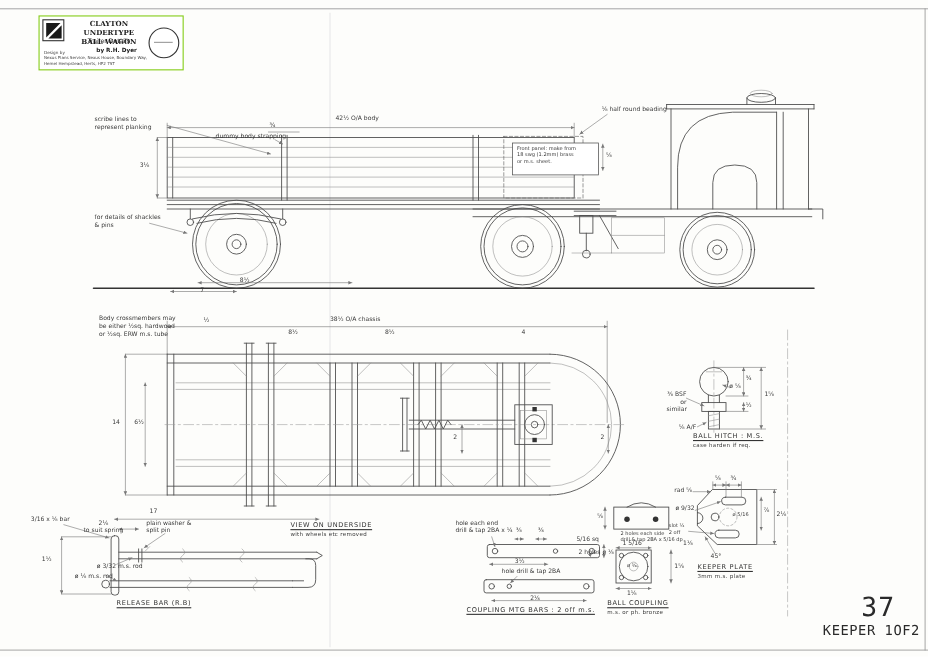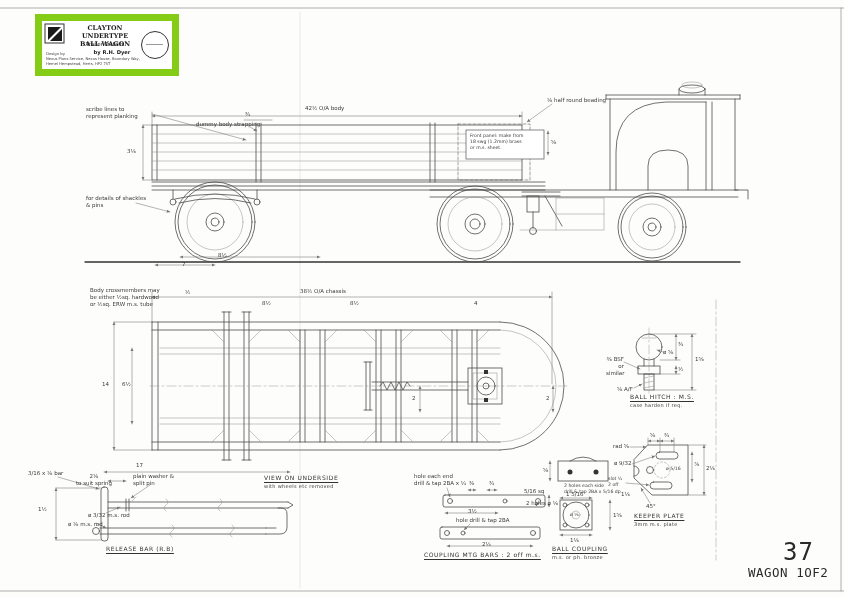--- a/index.html
+++ b/index.html
@@ -14,21 +14,21 @@
   #linework .dash{stroke:#666;stroke-width:.6;stroke-dasharray:3,2;}
   #linework .cl{stroke:#999;stroke-width:.5;stroke-dasharray:9,3,2,3;}
   #linework .fillb{fill:#333;stroke:none;}
   #linework .crease{stroke:#ececec;stroke-width:1.2;}
   #linework .notebox{fill:#fff;stroke:#555;stroke-width:.7;}
   .lbl{position:absolute;font-size:5.5px;line-height:1.3;color:#3a3a3a;white-space:pre-line;}
   .c{text-align:center;}
   .t-u{font-size:6px;letter-spacing:.6px;text-decoration:underline;text-underline-offset:1.5px;color:#333;}
   .sub{font-size:5px;letter-spacing:.3px;text-decoration:none;}
   .tiny{font-size:4.6px;}
-  .tblock{position:absolute;left:35px;top:14px;width:130px;height:48px;border:7px solid #84cc16;background:#fff;}
+  .tblock{position:absolute;left:35px;top:14px;width:130px;height:48px;border:1px solid #84cc16;background:#fff;}
   .tb-title{position:absolute;left:22px;top:3px;width:82px;text-align:center;
             font-family:"DejaVu Serif",serif;font-weight:bold;font-size:6.4px;line-height:1.25;color:#1c1c1c;}
   .tb-sub{position:absolute;left:22px;top:20px;width:82px;text-align:center;font-size:5.6px;color:#222;}
   .tb-author{position:absolute;left:40px;top:28px;width:60px;text-align:center;font-size:5.2px;font-weight:bold;color:#222;}
   .tb-design{position:absolute;left:4px;top:30px;font-size:3.8px;color:#444;}
   .tb-addr{position:absolute;left:4px;width:122px;font-size:3.7px;color:#444;}
   .stamp{position:absolute;left:99px;top:10px;width:26px;height:26px;border:1.3px solid #333;border-radius:50%;}
   .stamp::after{content:"";position:absolute;left:4px;top:12px;width:17px;height:1px;background:#999;}
   .big-num{position:absolute;font-family:"DejaVu Sans Mono",monospace;font-size:24px;color:#2a2a2a;letter-spacing:1px;}
   .sheet-lbl{position:absolute;font-family:"DejaVu Sans Mono",monospace;font-size:12.5px;color:#2a2a2a;letter-spacing:.5px;}
@@ -437,15 +437,15 @@
 2 off</div>
   <div class="lbl tiny" style="left:666px;top:466px">ø 5/16</div>
   <div class="lbl" style="left:694px;top:461px">⅞</div>
   <div class="lbl" style="left:706px;top:465px">2⅛</div>
   <div class="lbl" style="left:621px;top:491px">1⅛</div>
   <div class="lbl" style="left:646px;top:503px">45°</div>
   <div class="lbl t-u" style="left:634px;top:512px">KEEPER PLATE</div>
   <div class="lbl sub" style="left:634px;top:521px">3mm m.s. plate</div>
 
   <div class="big-num" style="left:783px;top:538px">37</div>
-  <div class="sheet-lbl" style="left:748px;top:565px">WAGON 1OF2</div>
+  <div class="sheet-lbl" style="left:748px;top:565px">KEEPER 1OF2</div>
 
 </div>
 
 </body></html>

